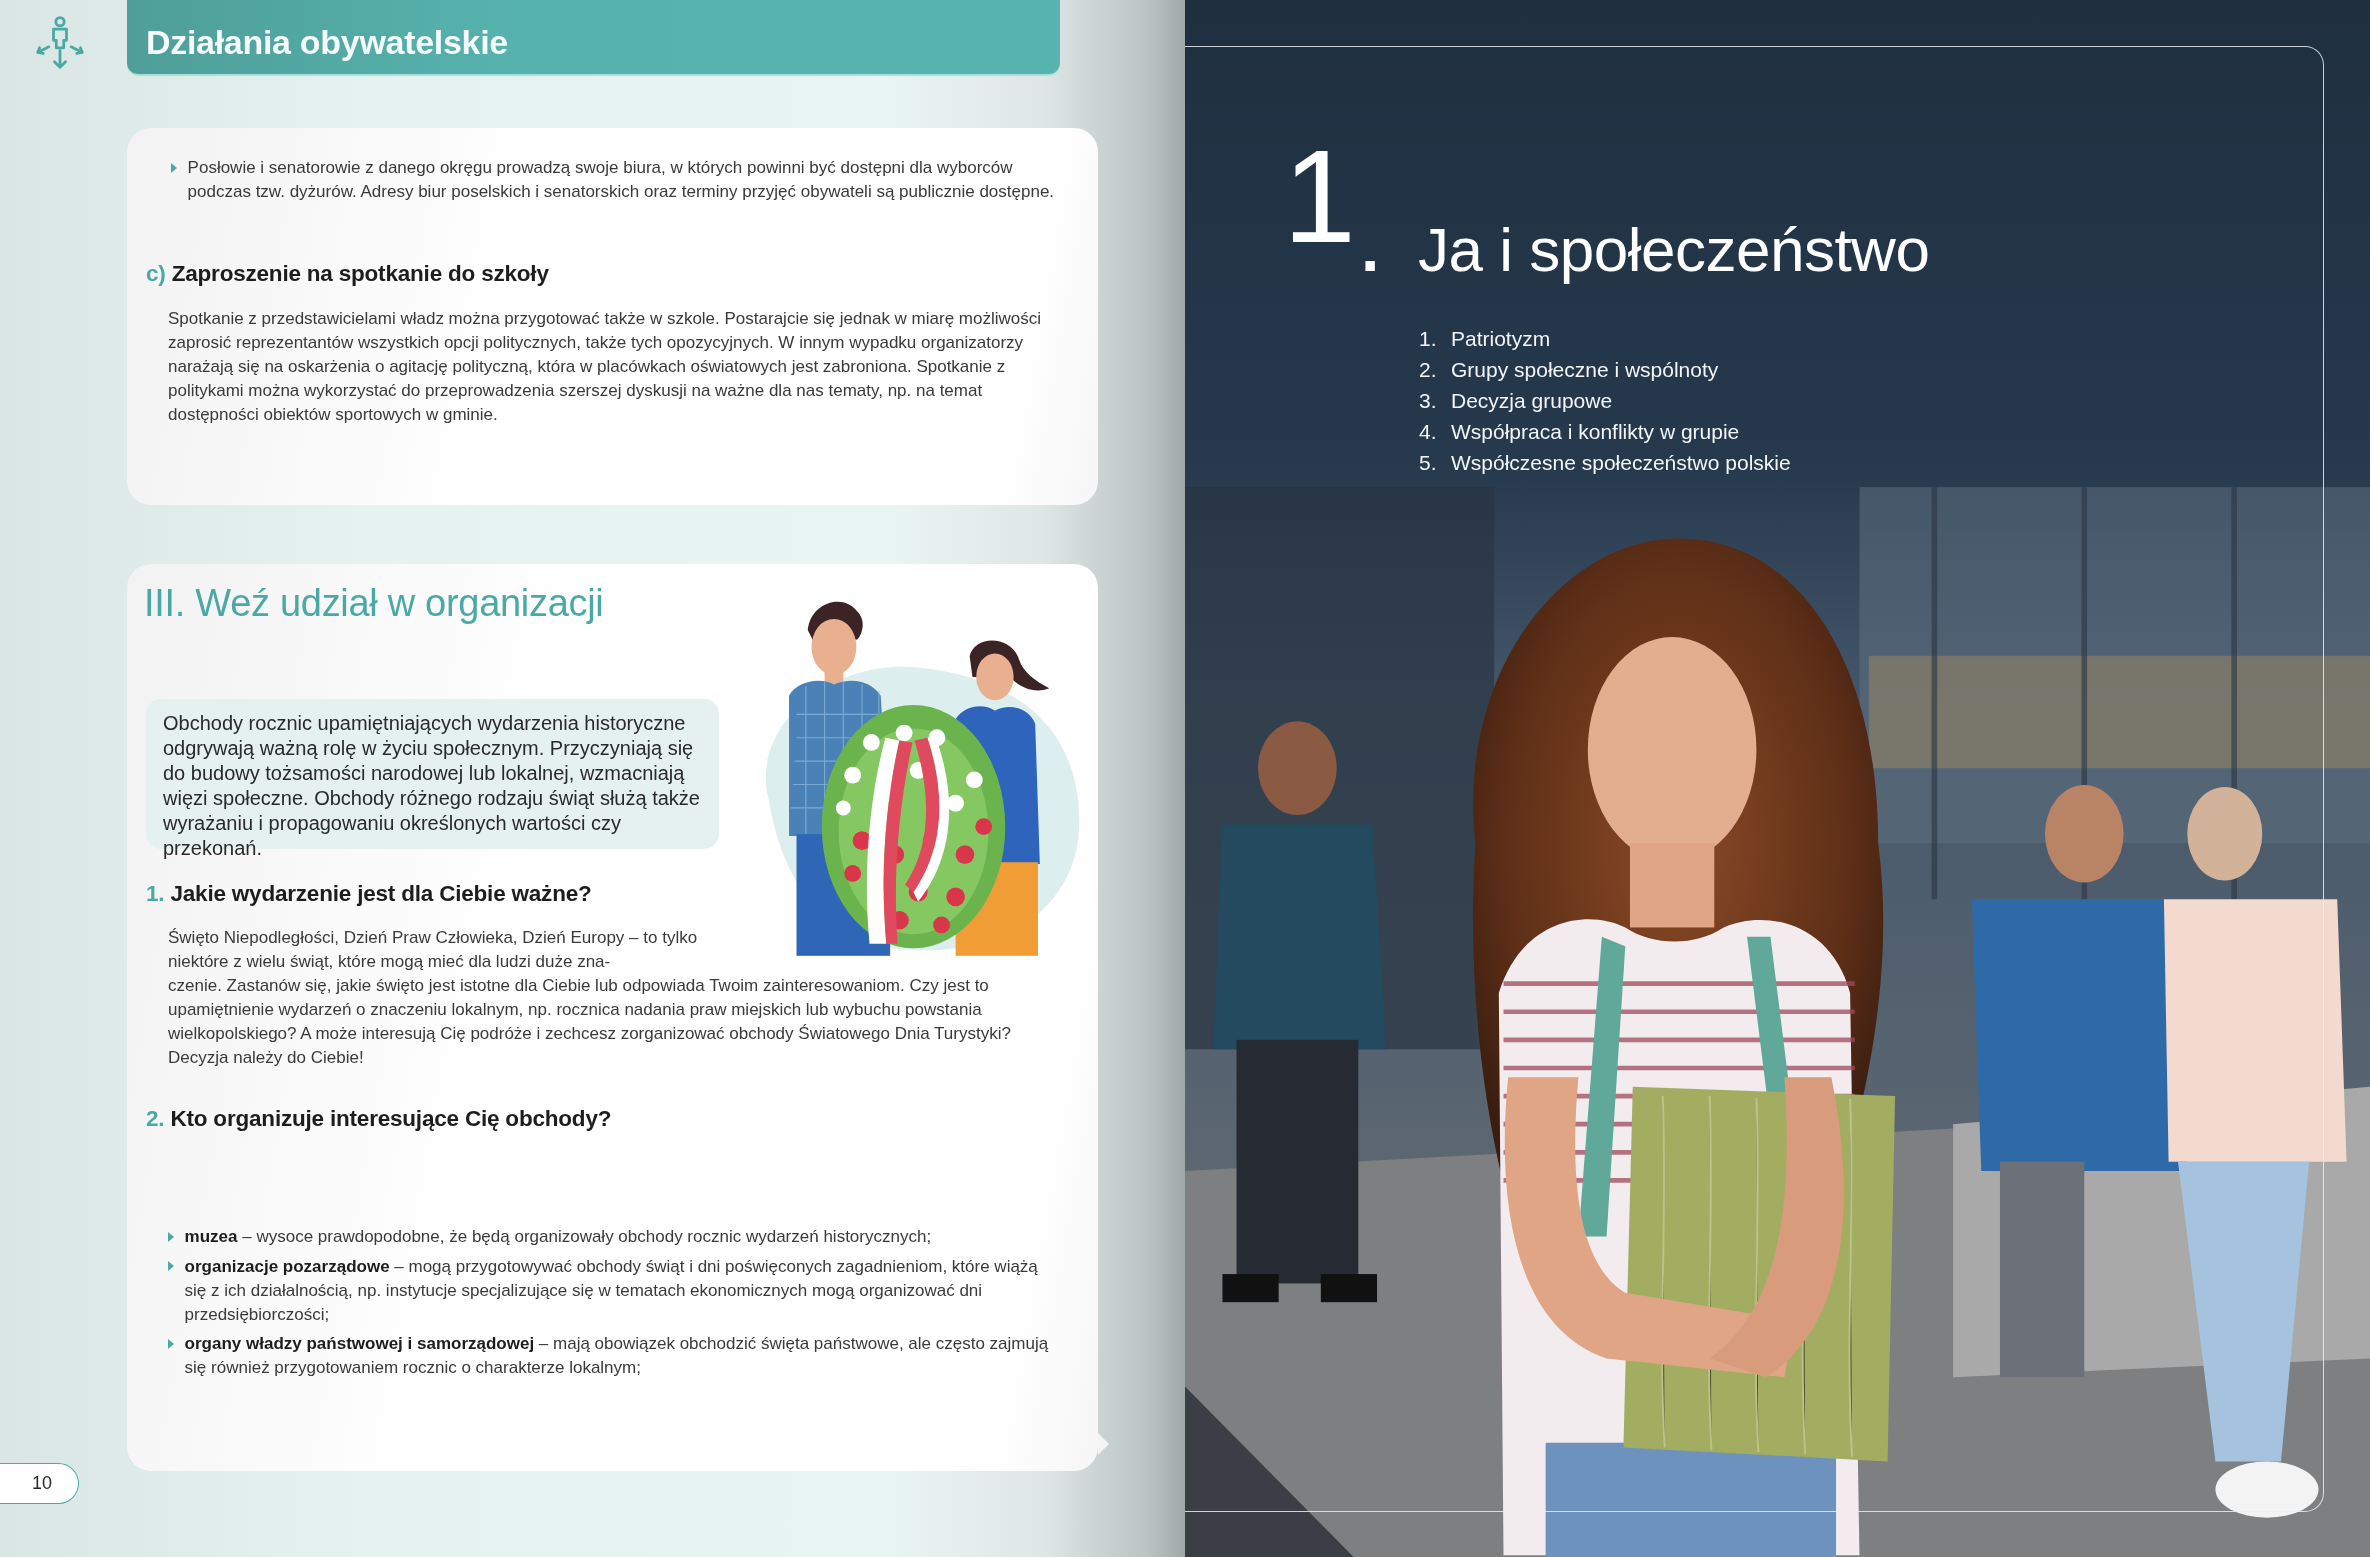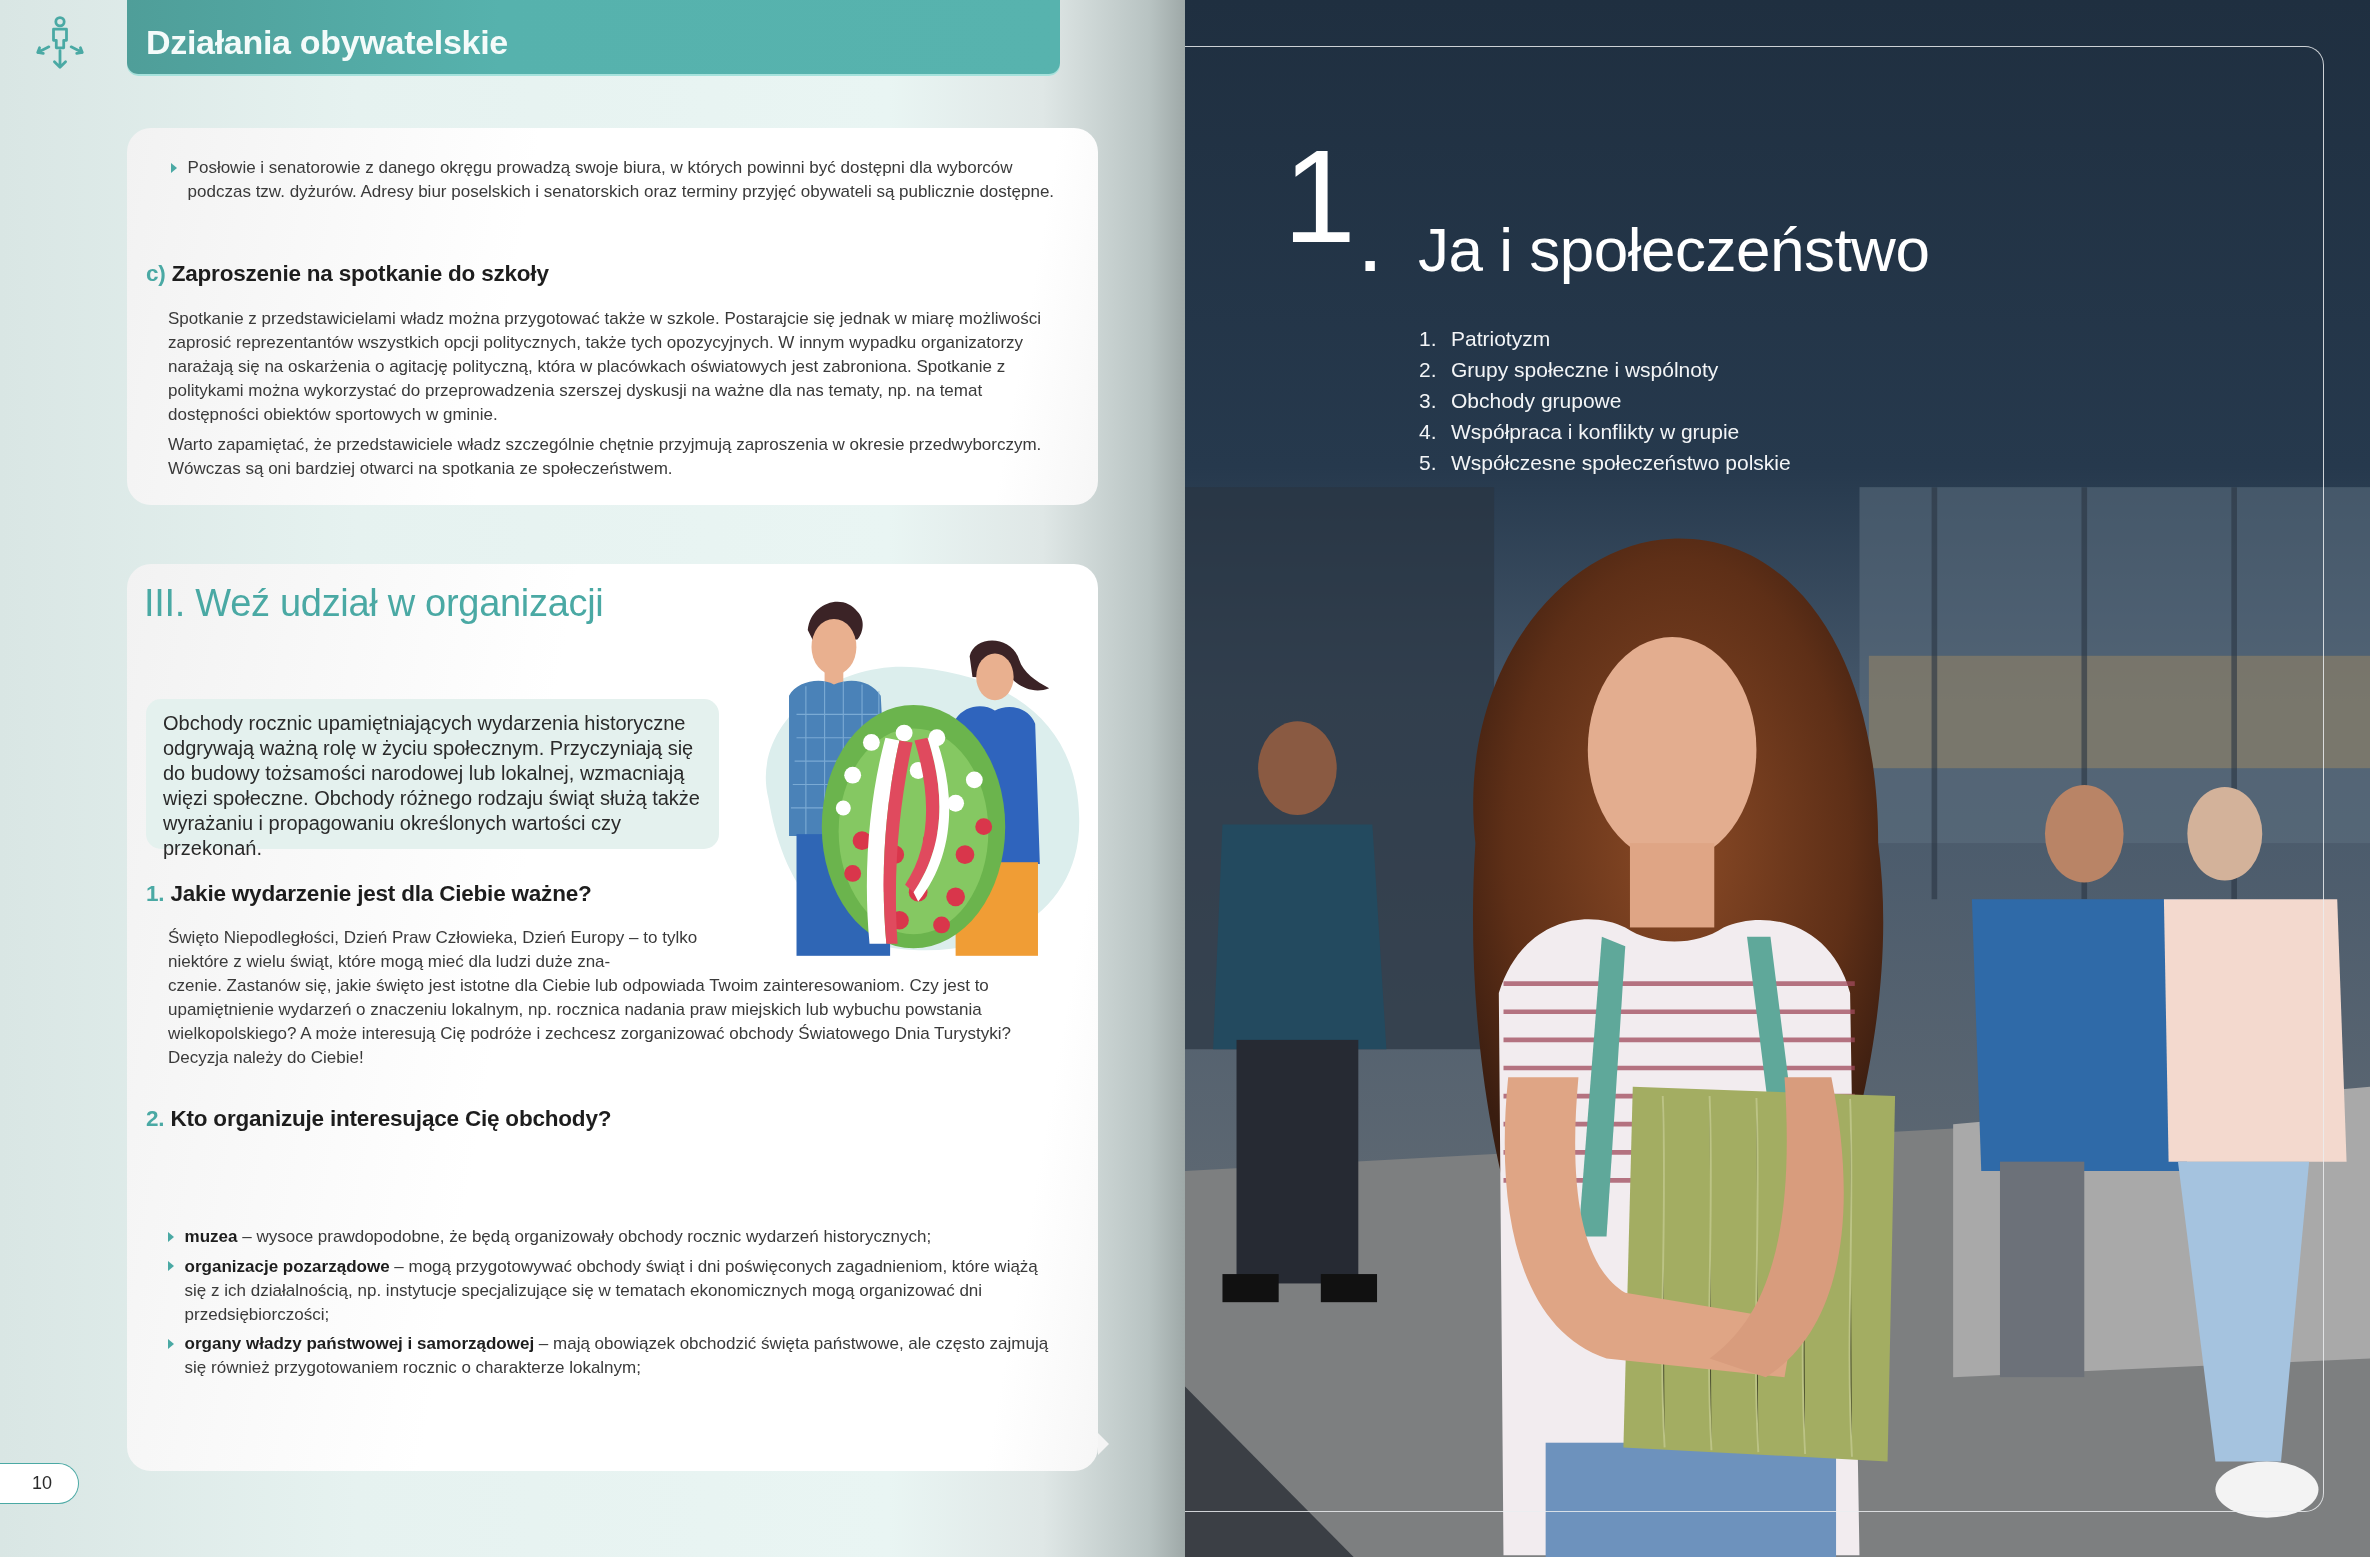--- a/index.html
+++ b/index.html
@@ -120,21 +120,20 @@
     <div class="header-title">Działania obywatelskie</div>
   </div>
 
   <div class="card card-1">
     <p class="body-text bullet c1-bullet">Posłowie i senatorowie z danego okręgu prowadzą swoje biura, w których powinni być dostępni dla wyborców podczas tzw. dyżurów. Adresy biur poselskich i senatorskich oraz terminy przyjęć obywateli są publicznie dostępne.</p>
     <h3 class="c1-heading">
       <span class="mark">c)</span>
       <span>Zaproszenie na spotkanie do szkoły</span>
     </h3>
     <p class="body-text c1-para1">Spotkanie z przedstawicielami władz można przygotować także w szkole. Postarajcie się jednak w miarę możliwości zaprosić reprezentantów wszystkich opcji politycznych, także tych opozycyjnych. W innym wypadku organizatorzy narażają się na oskarżenia o agitację polityczną, która w placówkach oświatowych jest zabroniona. Spotkanie z politykami można wykorzystać do przeprowadzenia szerszej dyskusji na ważne dla nas tematy, np. na temat dostępności obiektów sportowych w gminie.</p>
-    <p class="body-text c1-para2">Warto zapamiętać, że przedstawiciele władz szczególnie chętnie przyjmują zaproszenia w okresie przedwyborczym. Wówczas są oni bardziej otwarci na spotkania ze społeczeństwem.</p>
   </div>
 
   <div class="card card-2">
     <h2 class="sec-heading">
       <span>III. Weź udział w organizacji</span>
     </h2>
 
     <div class="intro-box">Obchody rocznic upamiętniających wydarzenia historyczne odgrywają ważną rolę w życiu społecznym. Przyczyniają się do budowy tożsamości narodowej lub lokalnej, wzmacniają więzi społeczne. Obchody różnego rodzaju świąt służą także wyrażaniu i propagowaniu określonych wartości czy przekonań.</div>
 
     <svg class="illustration" viewBox="0 0 390 400">
@@ -306,21 +305,21 @@
     <div class="toc-item">
       <span class="n">1.</span>
       <span>Patriotyzm</span>
     </div>
     <div class="toc-item">
       <span class="n">2.</span>
       <span>Grupy społeczne i wspólnoty</span>
     </div>
     <div class="toc-item">
       <span class="n">3.</span>
-      <span>Obchody grupowe</span>
+      <span>Decyzja grupowe</span>
     </div>
     <div class="toc-item">
       <span class="n">4.</span>
       <span>Współpraca i konflikty w grupie</span>
     </div>
     <div class="toc-item">
       <span class="n">5.</span>
       <span>Współczesne społeczeństwo polskie</span>
     </div>
   </div>

